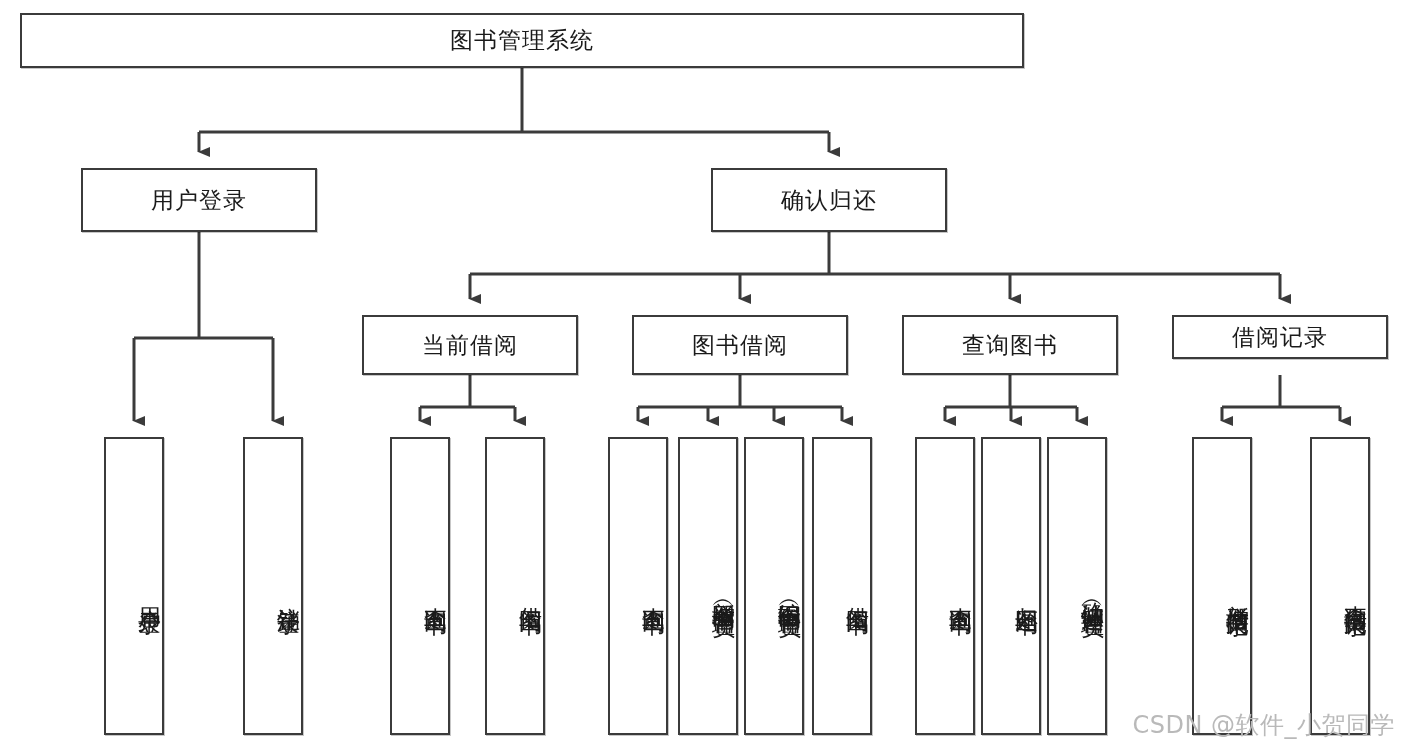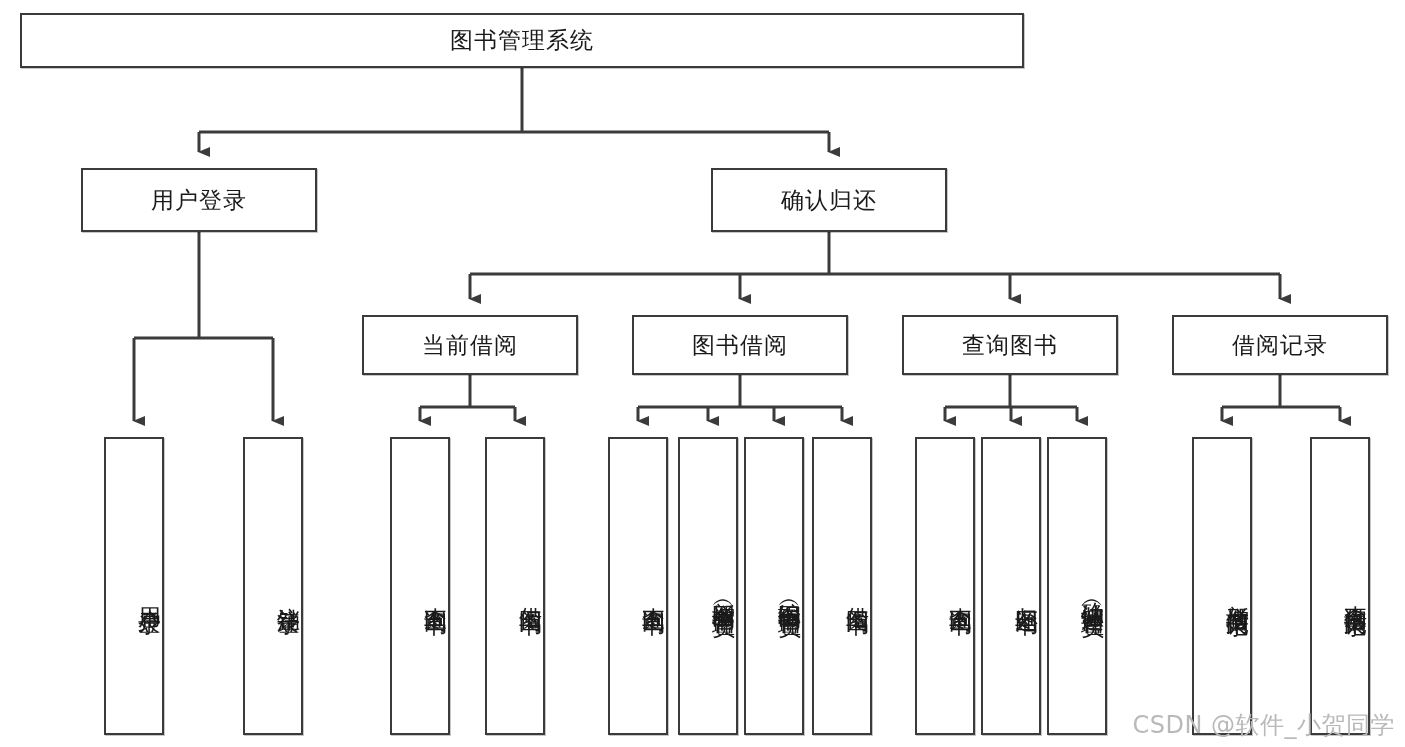--- a/index.html
+++ b/index.html
@@ -135,21 +135,21 @@
 
   <div class="node h" style="left:362px; top:315px; width:216px; height:60px;">
     <span>当前借阅</span>
   </div>
   <div class="node h" style="left:632px; top:315px; width:216px; height:60px;font-family:Liberation Serif, serif;">
     <span>图书借阅</span>
   </div>
   <div class="node h" style="left:902px; top:315px; width:216px; height:60px;">
     <span>查询图书</span>
   </div>
-  <div class="node h" style="left:1172px; top:315px; width:216px; height:60px;">
+  <div class="node h" style="left:1172px; top:315px; width:216px; height:44px;">
     <span>借阅记录</span>
   </div>
 
   <div class="node v" style="left:104px; top:437px; width:60px; height:298px;">
     <span class="vtext">用户登录</span>
   </div>
   <div class="node v" style="left:243px; top:437px; width:60px; height:298px;">
     <span class="vtext">注销登录</span>
   </div>
 

